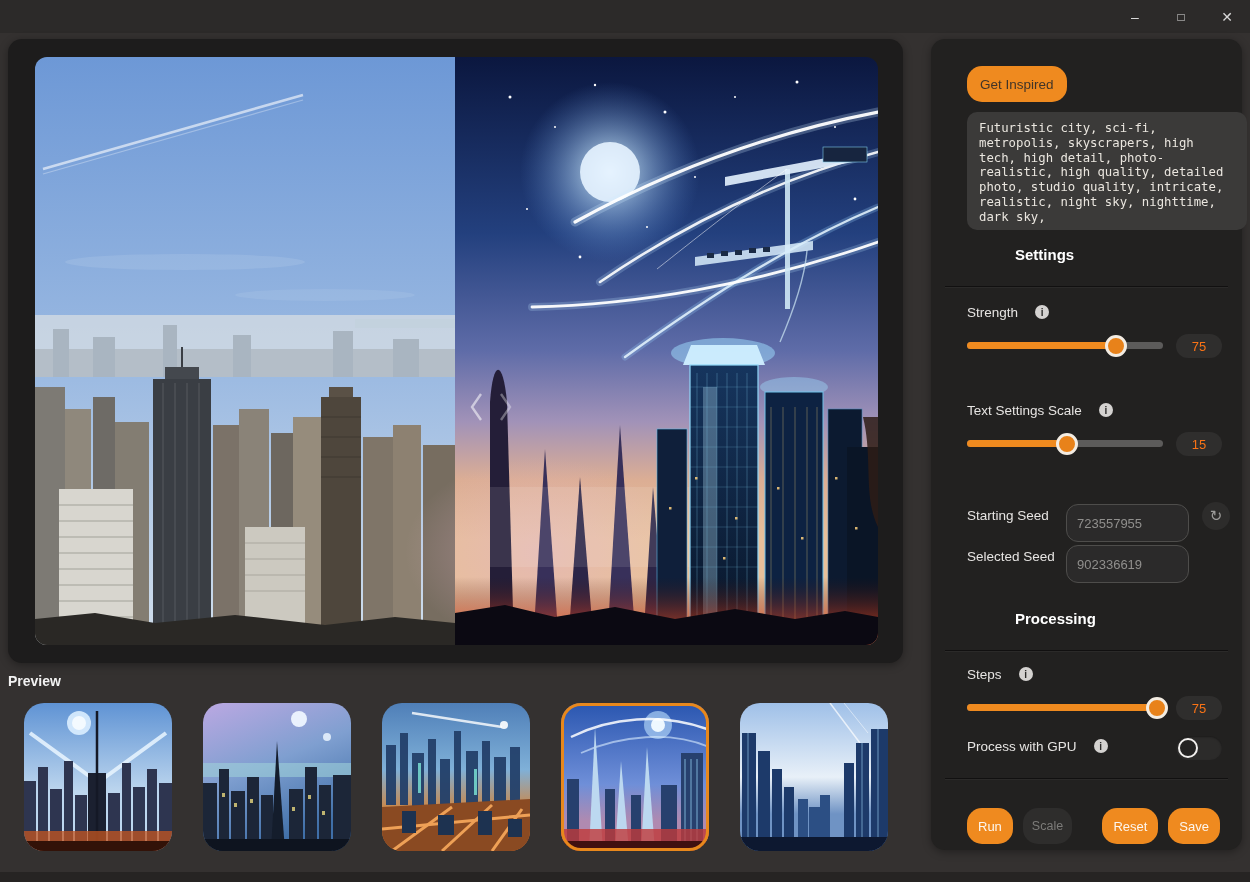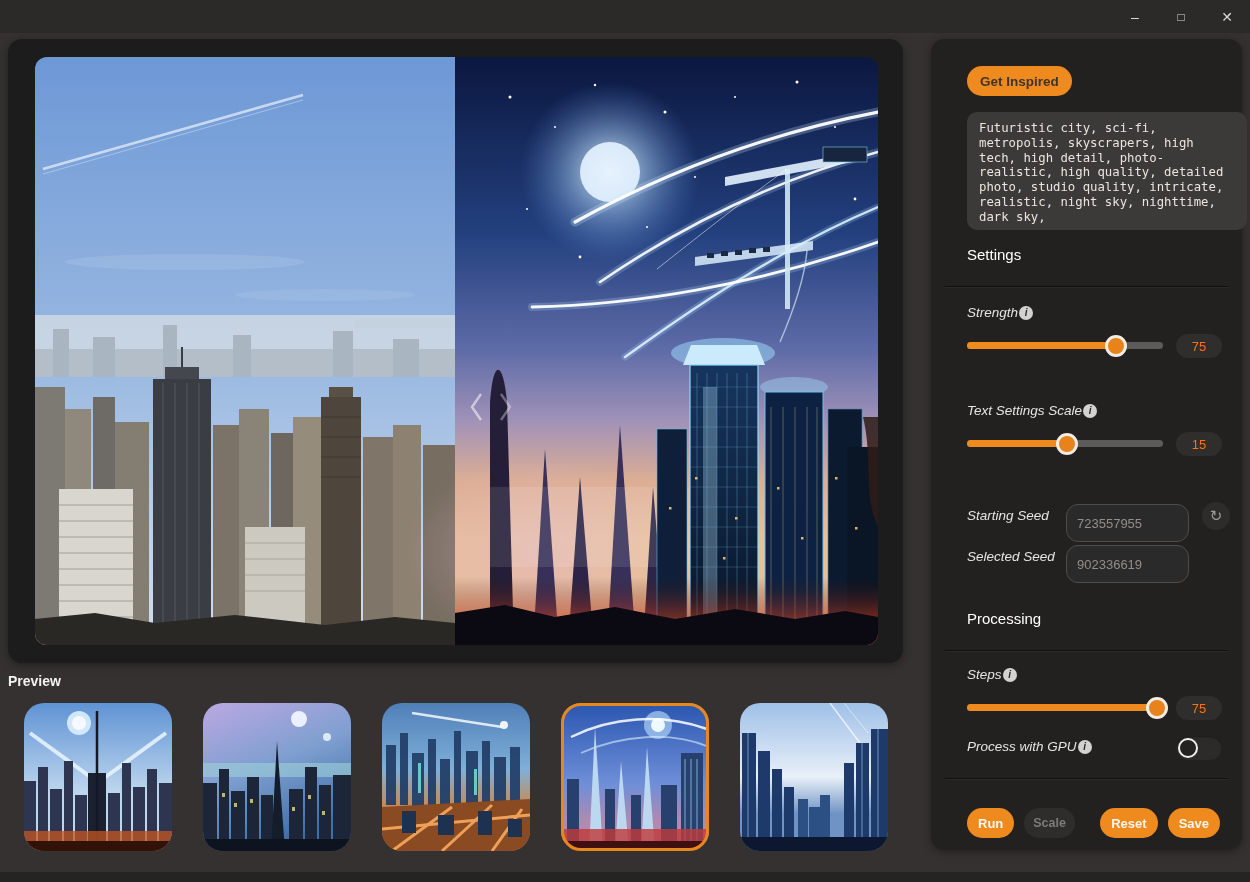--- a/index.html
+++ b/index.html
@@ -23,31 +23,31 @@
   .preview-label { position:absolute; left:8px; top:673px; font-size:14px; font-weight:bold; color:#f2f2f2; }
   .thumb { position:absolute; top:703px; width:148px; height:148px; border-radius:20px; overflow:hidden; }
   .thumb svg { display:block; width:100%; height:100%; }
   .thumb.selected { outline:3px solid #e8881c; outline-offset:-3px; }
   .bottom-strip { position:absolute; left:0; top:872px; width:1250px; height:10px; background:#262423; }
 
   
   .sidebar { position:absolute; left:931px; top:39px; width:311px; height:811px;
              background:#222120; border-radius:14px; box-shadow:0 2px 8px rgba(0,0,0,.35); }
   .sb-abs { position:absolute; }
-  .pill-btn { display:inline-flex; align-items:center; justify-content:center; height:30px;
-              border-radius:15px; background:#ef8a1f; border:none; font-weight:bold;
+  .pill-btn { display:inline-flex; align-items:center; justify-content:center; height:36px;
+              border-radius:15px; background:#ef8a1f; border:none; font-weight:normal;
               font-family:"Liberation Sans",sans-serif; cursor:pointer; }
   .get-inspired { left:36px; top:27px; padding:0 13px; font-size:13.5px; color:#403428; }
   .prompt-box { left:36px; top:73px; width:280px; height:118px; background:#3b3a39; border-radius:10px;
                 padding:9px 12px; font-family:"DejaVu Sans Mono", monospace; font-size:12.3px;
                 line-height:14.8px; color:#eae6df; overflow:hidden; white-space:pre-wrap; }
-  .sec-heading { font-size:15px; font-weight:normal; color:#ffffff; }
+  .sec-heading { font-size:15px; font-weight:bold; color:#ffffff;margin-left:48px; }
   .divider { position:absolute; left:14px; right:14px; height:0; border-top:1px solid rgba(0,0,0,.5);
              box-shadow:0 1px 0 rgba(255,255,255,.045); }
-  .ctl-label { font-size:13.5px; color:#e6e4e2; display:inline-flex; align-items:center; gap:1px;font-style:italic; }
+  .ctl-label { font-size:13.5px; color:#e6e4e2; display:inline-flex; align-items:flex-start; gap:17px; }
   .info-icon { display:inline-flex; width:14px; height:14px; border-radius:50%; background:#d4d2d0;
                color:#2b2a29; font-size:10px; font-weight:bold; align-items:center; justify-content:center; }
   .slider-row { position:absolute; left:36px; width:196px; height:22px; }
   .track { position:absolute; left:0; top:7px; width:196px; height:7px; background:#5c5b5a; border-radius:4px; }
   .fill  { height:7px; background:#ef8a1f; border-radius:4px; }
   .knob  { position:absolute; top:10.5px; width:22px; height:22px; border-radius:50%; background:#e8821a;
            border:3px solid #f3ece2; transform:translate(-50%,-50%); }
   .value-pill { position:absolute; left:245px; width:46px; height:24px; background:#2f2e2d; border-radius:12px;
                 color:#f97316; font-size:13px; display:flex; align-items:center; justify-content:center; }
   .seed-input { position:absolute; left:135px; width:123px; height:38px; background:#2b2a2a;

